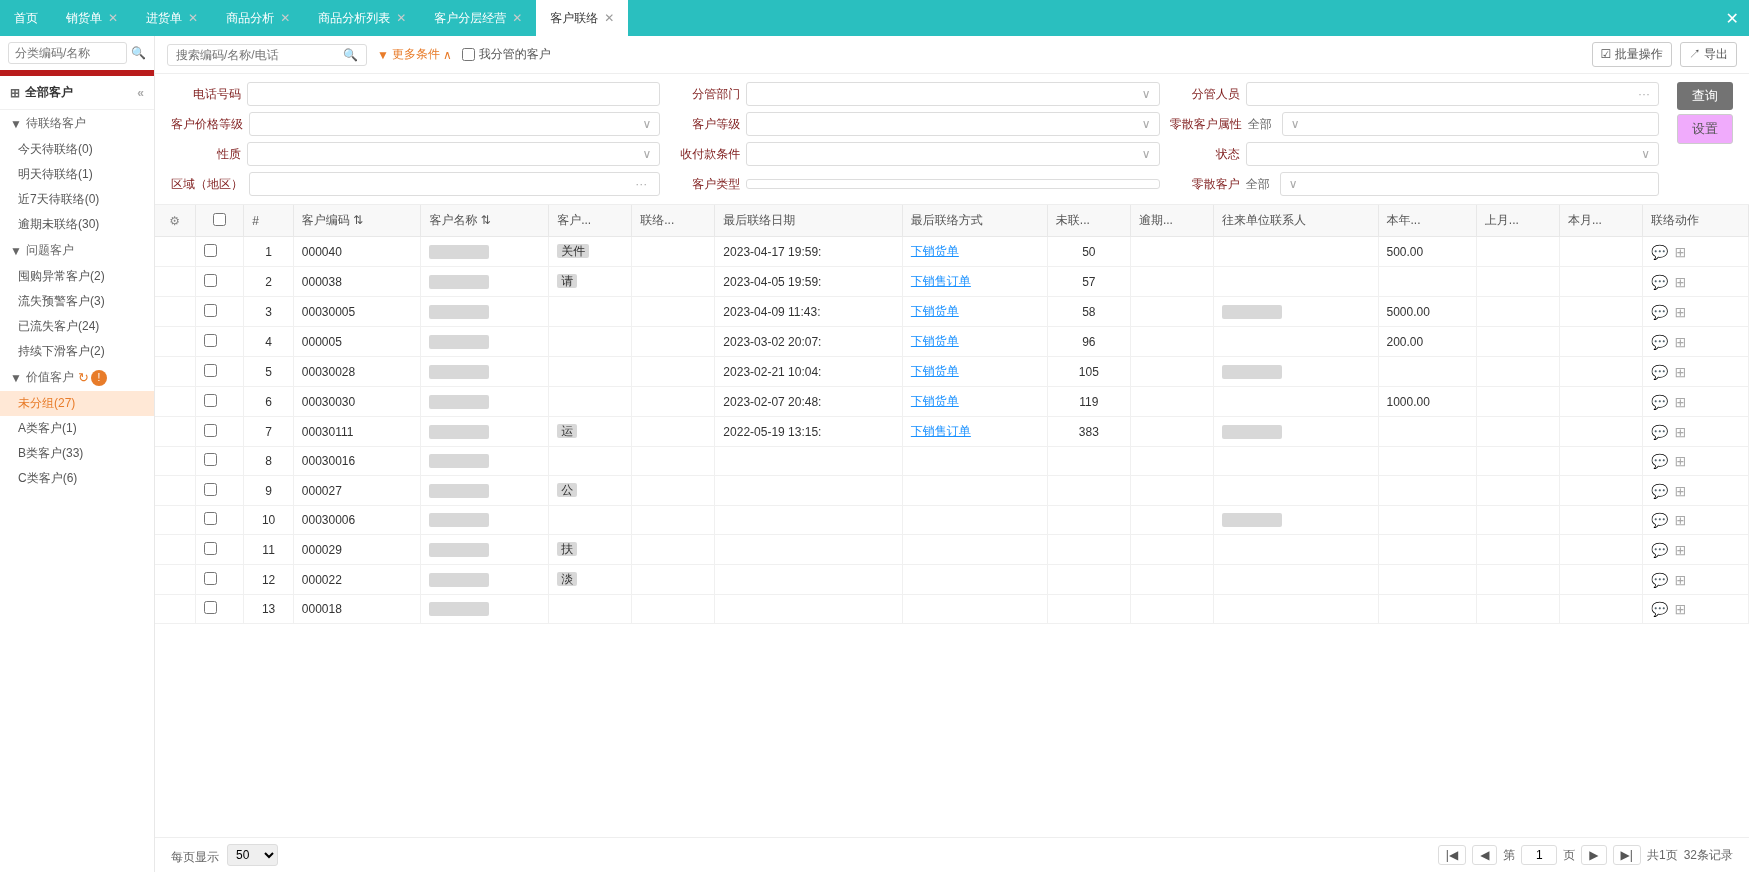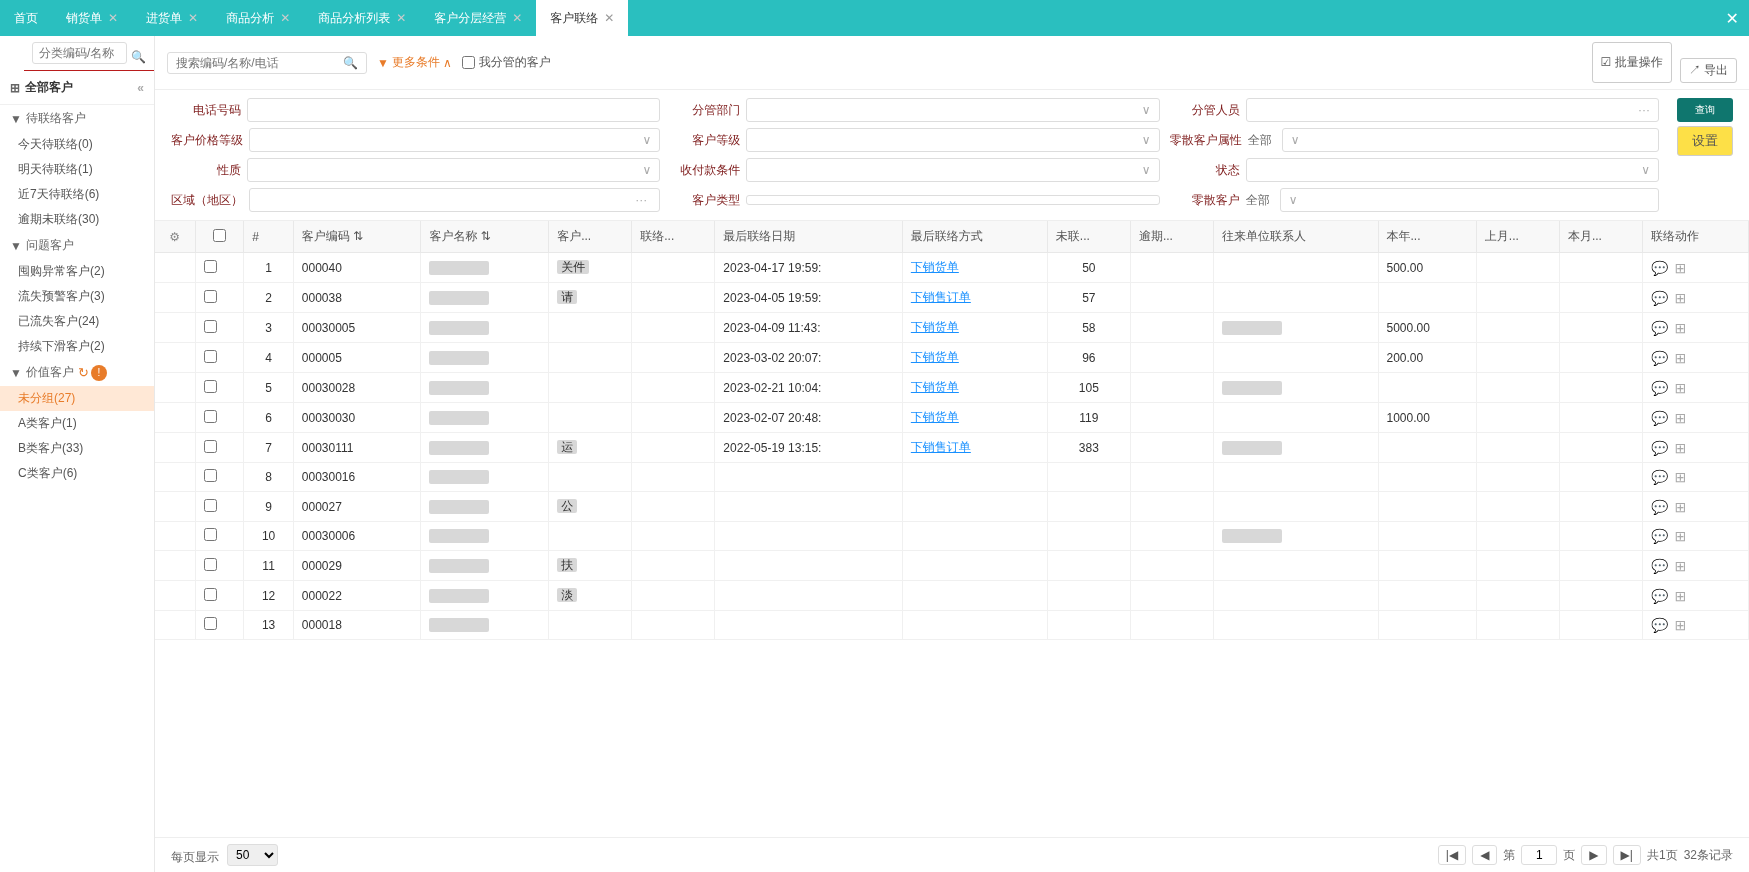--- a/index.html
+++ b/index.html
@@ -53,24 +53,23 @@
       width: 155px;
       min-width: 155px;
       background: #fff;
       border-right: 1px solid #e8e8e8;
       display: flex;
       flex-direction: column;
       overflow-y: auto;
     }
     .sidebar-search {
       display: flex;
-      align-items: flex-end;
+      align-items: center;
       padding: 6px 8px;
-      border-bottom: 1px solid #b91c1c;
-      margin-left: 24px;
+      border-bottom: 6px solid #b91c1c;
     }
     .sidebar-search input {
       border: 1px solid #ddd;
       border-radius: 3px;
       padding: 3px 6px;
       width: 100%;
       font-size: 12px;
       outline: none;
     }
     .sidebar-search .search-icon {
@@ -174,21 +173,20 @@
       font-size: 12px;
     }
     .btn-export {
       border: 1px solid #ccc;
       background: #fff;
       padding: 3px 8px;
       cursor: pointer;
       border-radius: 3px;
       color: #555;
       font-size: 12px;
-      margin-top: 16px;
     }
 
     
     .extended-filter {
       background: #fff;
       border-bottom: 1px solid #eee;
       padding: 8px 16px;
     }
     .filter-row {
       display: flex;
@@ -309,30 +307,30 @@
     
     .th-gear { cursor: pointer; color: #888; }
     .checkbox-th { text-align: center !important; }
 
     
     .table-area::-webkit-scrollbar { height: 8px; width: 8px; }
     .table-area::-webkit-scrollbar-track { background: #f1f1f1; }
     .table-area::-webkit-scrollbar-thumb { background: #ccc; border-radius: 4px; }
 
     .btn-query {
-      background: #0f766e;
+      background: #737373;
       color: #fff;
       border: none;
       padding: 5px 14px;
       border-radius: 3px;
       cursor: pointer;
-      font-size: 10px;
+      font-size: 13px;
     }
     .btn-reset {
-      background: #fde047;
+      background: #f0abfc;
       color: #555;
       border: 1px solid #ccc;
       padding: 5px 14px;
       border-radius: 3px;
       cursor: pointer;
       font-size: 13px;
     }
     .filter-action-btns {
       display: flex;
       flex-direction: column;
@@ -391,21 +389,21 @@
       <span class="arrow">▼</span>
       <span>待联络客户</span>
     </div>
     <div class="sidebar-item">
       <span>今天待联络(0)</span>
     </div>
     <div class="sidebar-item">
       <span>明天待联络(1)</span>
     </div>
     <div class="sidebar-item">
-      <span>近7天待联络(6)</span>
+      <span>近7天待联络(0)</span>
     </div>
     <div class="sidebar-item">
       <span>逾期未联络(30)</span>
     </div>
 
     <div class="sidebar-section-label">
       <span class="arrow">▼</span>
       <span>问题客户</span>
     </div>
     <div class="sidebar-item">

